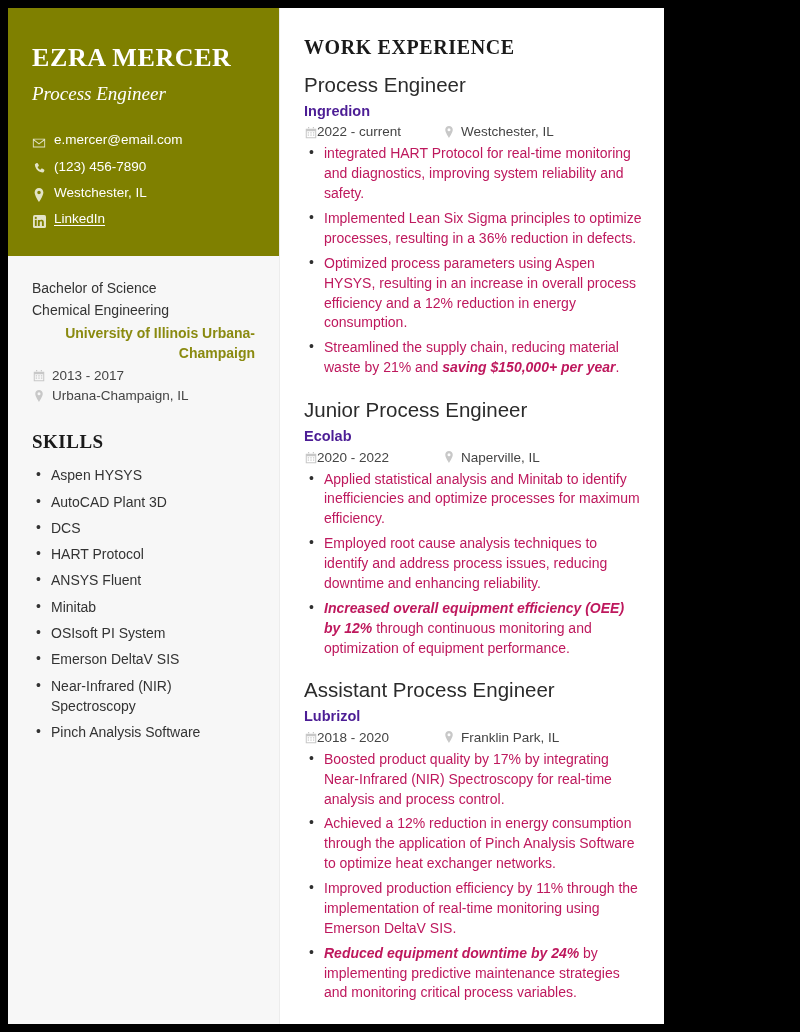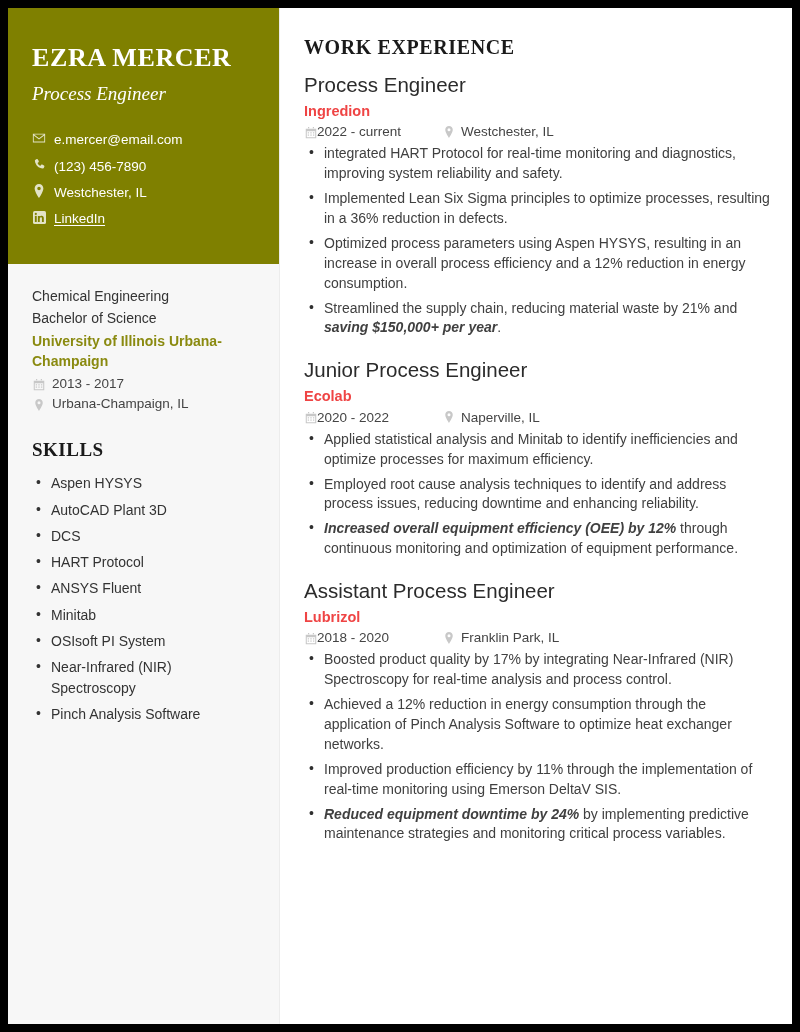--- a/index.html
+++ b/index.html
@@ -10,21 +10,21 @@
   body {
     width: 800px;
     height: 1032px;
     font-family: "Liberation Sans", sans-serif;
     overflow: hidden;
   }
   .page {
     position: absolute;
     left: 8px;
     top: 8px;
-    width: 784px;
+    width: 656px;
     height: 1016px;
     background: #ffffff;
     display: flex;
     overflow: hidden;
   }
 
   
   .sidebar {
     width: 272px;
     flex: 0 0 272px;
@@ -57,29 +57,29 @@
     color: #ffffff;
     margin: 0 0 26px 0;
   }
   .contact-list {
     list-style: none;
     margin: 0;
     padding: 0;
   }
   .contact-item {
     display: flex;
-    align-items: flex-start;
+    align-items: flex-end;
     gap: 8px;
     font-size: 13.5px;
     line-height: 1.35;
     color: #ffffff;
     margin-bottom: 8px;
     min-height: 18px;
   }
-  .contact-item:last-child { margin-bottom: 8px; }
+  .contact-item:last-child { margin-bottom: 0; }
   .c-icon {
     width: 14px;
     height: 14px;
     flex: 0 0 14px;
     display: inline-flex;
     align-items: center;
     justify-content: center;
     opacity: 0.78;
   }
   .c-icon svg { display: block; }
@@ -110,24 +110,25 @@
     font-size: 14px;
     line-height: 1.55;
     color: #333333;
   }
   .edu-school {
     font-size: 14px;
     line-height: 1.45;
     color: #8a8a10;
     font-weight: 600;
     margin-top: 1px;
+    text-align: right;
   }
   .meta-row {
     display: flex;
-    align-items: flex-end;
+    align-items: center;
     gap: 7px;
     font-size: 13.5px;
     color: #444444;
     margin-top: 5px;
   }
   .m-icon {
     width: 13px;
     height: 13px;
     flex: 0 0 13px;
     display: inline-flex;
@@ -179,21 +180,21 @@
   .job-role {
     font-size: 20.5px;
     font-weight: 400;
     color: #2b2b2b;
     line-height: 1.2;
     margin: 0 0 4px 0;
   }
   .job-company {
     font-size: 14.5px;
     font-weight: 600;
-    color: #ef4444;
+    color: #4c1d95;
     margin: 0 0 4px 0;
     line-height: 1.3;
   }
   .job-meta {
     display: flex;
     align-items: center;
     gap: 6px;
     margin: 0 0 5px 0;
     font-size: 13.5px;
     color: #444444;
@@ -203,21 +204,21 @@
   .bullets {
     list-style: none;
     margin: 0;
     padding: 0;
   }
   .bullets li {
     position: relative;
     padding-left: 20px;
     font-size: 14px;
     line-height: 1.42;
-    color: #404040;
+    color: #be185d;
     margin-bottom: 5px;
   }
   .bullets li:last-child { margin-bottom: 0; }
   .bullets li::before {
     content: "\2022";
     position: absolute;
     left: 5px;
     top: -1px;
     color: #2f2f2f;
     font-size: 14px;
@@ -275,22 +276,22 @@
               </svg>
           </span>
           <a class="contact-link" href="#">LinkedIn</a>
         </li>
       </ul>
     </div>
 
     <div class="sidebar-body">
 
       <section class="side-section">
+        <div class="edu-line">Bachelor of Science</div>
         <div class="edu-line">Chemical Engineering</div>
-        <div class="edu-line">Bachelor of Science</div>
         <div class="edu-school">University of Illinois Urbana-Champaign</div>
         <div class="meta-row">
           <span class="m-icon">
             <svg width="12" height="12" viewBox="0 0 16 16" fill="#c8c8c8">
                 <path d="M4 0h1.6v1.6H4V0zm6.4 0H12v1.6h-1.6V0zM1 2.4h14V15H1V2.4zm1.4 3.2v8h11.2v-8H2.4z"></path>
                 <rect x="3.6" y="7" width="1.8" height="1.6"></rect>
                 <rect x="7.1" y="7" width="1.8" height="1.6"></rect>
                 <rect x="10.6" y="7" width="1.8" height="1.6"></rect>
                 <rect x="3.6" y="10" width="1.8" height="1.6"></rect>
                 <rect x="7.1" y="10" width="1.8" height="1.6"></rect>
@@ -312,20 +313,21 @@
       <section class="side-section">
         <h2 class="side-heading">SKILLS</h2>
         <ul class="skills-list" id="skills-list">
             <li>Aspen HYSYS</li>
             <li>AutoCAD Plant 3D</li>
             <li>DCS</li>
             <li>HART Protocol</li>
             <li>ANSYS Fluent</li>
             <li>Minitab</li>
             <li>OSIsoft PI System</li>
+            <li>Emerson DeltaV SIS</li>
             <li>Near-Infrared (NIR) Spectroscopy</li>
             <li>Pinch Analysis Software</li>
           </ul>
       </section>
 
     </div>
   </aside>
 
   <main class="main">
     <h2 class="main-heading">WORK EXPERIENCE</h2>

